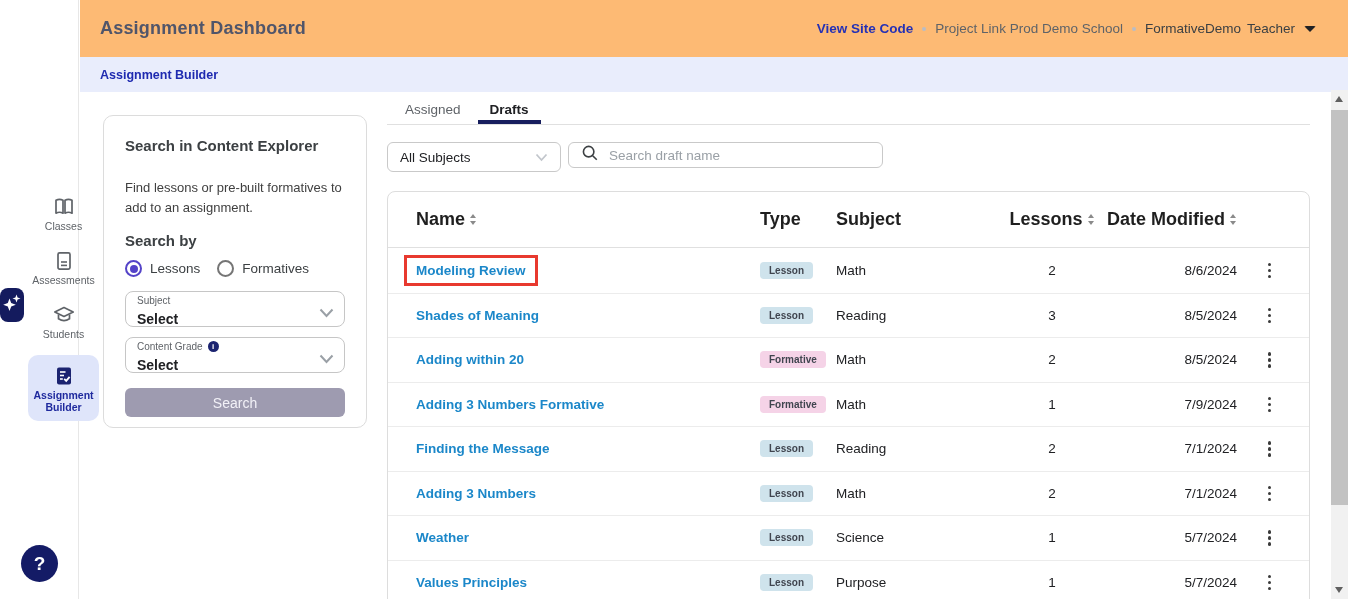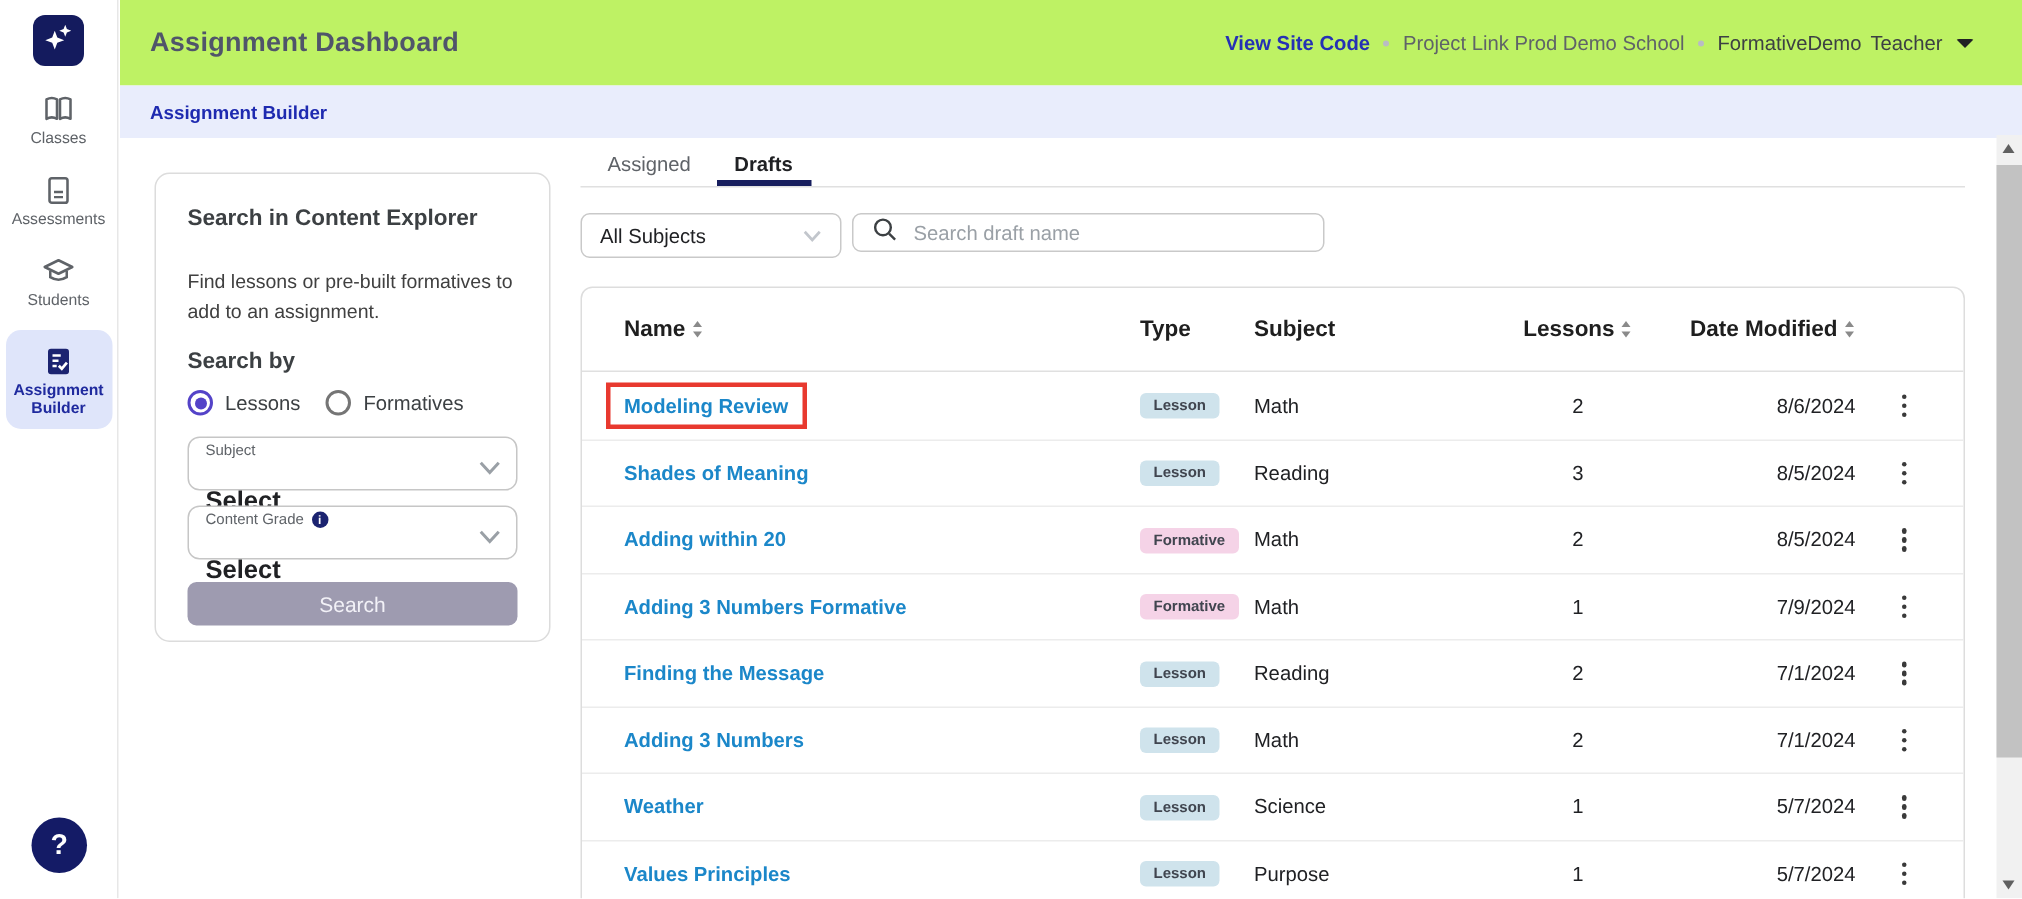--- a/index.html
+++ b/index.html
@@ -2,33 +2,33 @@
 <html><head>
 <meta charset="utf-8">
 <style>
   * { margin:0; padding:0; box-sizing:border-box; }
   html,body { width:1348px; height:599px; }
   body { font-family:"Liberation Sans", sans-serif; background:#fff; }
   .screen { position:relative; width:1348px; height:599px; overflow:hidden; background:#fff; }
 
   
   .sidebar { position:absolute; left:0; top:0; width:79px; height:599px; background:#fff;
-             border-right:1px solid #e7e7e7; display:flex; flex-direction:column; align-items:center; z-index:6; }
+             border-right:1px solid #e7e7e7; display:flex; flex-direction:row; align-items:center; z-index:6; }
   .logo { width:34px; height:34px; margin-top:10px; border-radius:8px; background:#141b5e;
           display:flex; align-items:center; justify-content:center; cursor:pointer; }
   .side-item { width:79px; margin-top:17px; text-align:center; cursor:pointer; }
   .side-item .icn { display:block; height:24px; margin:0 auto 1px; }
   .side-label { font-size:10.5px; color:#5f6368; line-height:1.15; display:block; padding:0 2px; }
   .side-item.active { width:71px; margin:14px 4px 0; background:#dfe5fa; border-radius:10px; padding:9px 2px 8px; }
   .side-item.active .side-label { color:#1f2a9e; font-weight:bold; }
   .help-btn { position:absolute; left:21px; bottom:17px; width:37px; height:37px; border-radius:50%;
               background:#141b66; color:#fff; border:none; font-size:19px; font-weight:bold; cursor:pointer; }
 
   
-  .topbar { position:absolute; left:80px; top:0; width:1268px; height:57px; background:#bef264;
+  .topbar { position:absolute; left:80px; top:0; width:1268px; height:57px; background:#fdba74;
             display:flex; align-items:center; }
   .page-title { margin-left:20px; font-size:18px; font-weight:bold; color:#50556a; letter-spacing:.2px; }
   .topbar-right { margin-left:auto; margin-right:32px; display:flex; align-items:center; gap:9px; font-size:13.5px; }
   .site-code { color:#2531b5; font-weight:bold; text-decoration:none; cursor:pointer; }
   .sep-dot { width:4px; height:4px; border-radius:50%; background:#b9bcc4; }
   .school { color:#5f6368; }
   .account { color:#3c4043; }
   .role { color:#3c4043; margin-left:-3px; }
   .caret-down { width:0; height:0; border-left:6px solid transparent; border-right:6px solid transparent;
                 border-top:6px solid #202124; border-radius:2px; cursor:pointer; }
@@ -48,21 +48,21 @@
   .radio-opt { display:flex; align-items:center; gap:8px; cursor:pointer; }
   .radio-circle { width:17px; height:17px; border-radius:50%; border:2px solid #757575; position:relative; flex:0 0 auto; }
   .radio-opt.selected .radio-circle { border-color:#5443c8; }
   .radio-opt.selected .radio-circle::after { content:""; position:absolute; left:2.5px; top:2.5px; width:8px; height:8px;
                                              border-radius:50%; background:#5443c8; }
   .radio-label { font-size:13.5px; color:#3c4043; }
   .sel-box { margin-top:14px; height:36px; border:1px solid #c6c6c6; border-radius:8px; padding:3px 11px 0;
              position:relative; cursor:pointer; background:#fff; }
   .sel-box + .sel-box { margin-top:10px; }
   .sel-label { font-size:10px; color:#5f6368; display:flex; align-items:center; gap:5px; }
-  .sel-value { font-size:17px; font-weight:bold; color:#202124; margin-top:18px; }
+  .sel-value { font-size:14px; font-weight:bold; color:#202124; margin-top:5px; }
   .sel-chev { position:absolute; right:10px; top:12px; }
   .info-dot { width:11px; height:11px; border-radius:50%; background:#1b2370; color:#fff; font-size:8px;
               display:inline-flex; align-items:center; justify-content:center; font-weight:bold; cursor:pointer; }
   .search-btn { margin-top:15px; width:100%; height:29px; background:#9e9bb0; color:#f2f1f7;
                 border:none; border-radius:6px; font-size:14px; font-family:inherit; cursor:pointer; }
 
   
   .tabs { position:absolute; left:393px; top:98px; display:flex; gap:5px; z-index:2; }
   .tab { padding:4px 12px 7px; font-size:13.5px; color:#5f6368; cursor:pointer; }
   .tab.active { color:#202124; font-weight:bold; border-bottom:4px solid #171e5e; padding-bottom:3px; }
@@ -78,21 +78,21 @@
   .search-box { width:315px; height:26px; border:1px solid #c9c9c9; border-radius:6px; background:#fff;
                 display:flex; align-items:center; padding:0 12px; gap:10px; }
   .search-box input { border:none; outline:none; flex:1; font-size:13.5px; font-family:inherit; color:#202124; }
   .search-box input::placeholder { color:#9aa0a6; }
 
   
   .table-card { position:absolute; left:387px; top:191px; width:923px; height:440px; background:#fff;
                 border:1px solid #ddd; border-radius:8px; overflow:hidden; }
   .tgrid { display:grid; grid-template-columns:344px 76px 177px 78px 152px 1fr; align-items:center; padding:0 28px; }
   .thead { height:56px; border-bottom:1px solid #e0e0e0; }
-  .th { font-size:15px; font-weight:bold; color:#1f1f1f; display:flex; align-items:center; }
+  .th { font-size:18px; font-weight:bold; color:#1f1f1f; display:flex; align-items:center; }
   .th.c-lessons { justify-content:center; }
   .th.c-date { justify-content:flex-end; padding-right:6px; }
   .trow { height:44.5px; border-top:1px solid #ececec; }
   .trow:first-child { border-top:none; }
   .row-link { color:#1b87c9; font-size:13.5px; font-weight:bold; text-decoration:none; cursor:pointer; }
   .red-box { display:inline-block; border:3px solid #e8392f; padding:5px 9px; margin-left:-12px; }
   .badge { display:inline-block; font-size:10px; font-weight:bold; color:#40454f; padding:3px 9px;
            border-radius:4px; }
   .badge.lesson { background:#cfe3ec; }
   .badge.formative { background:#f5d3e7; }

